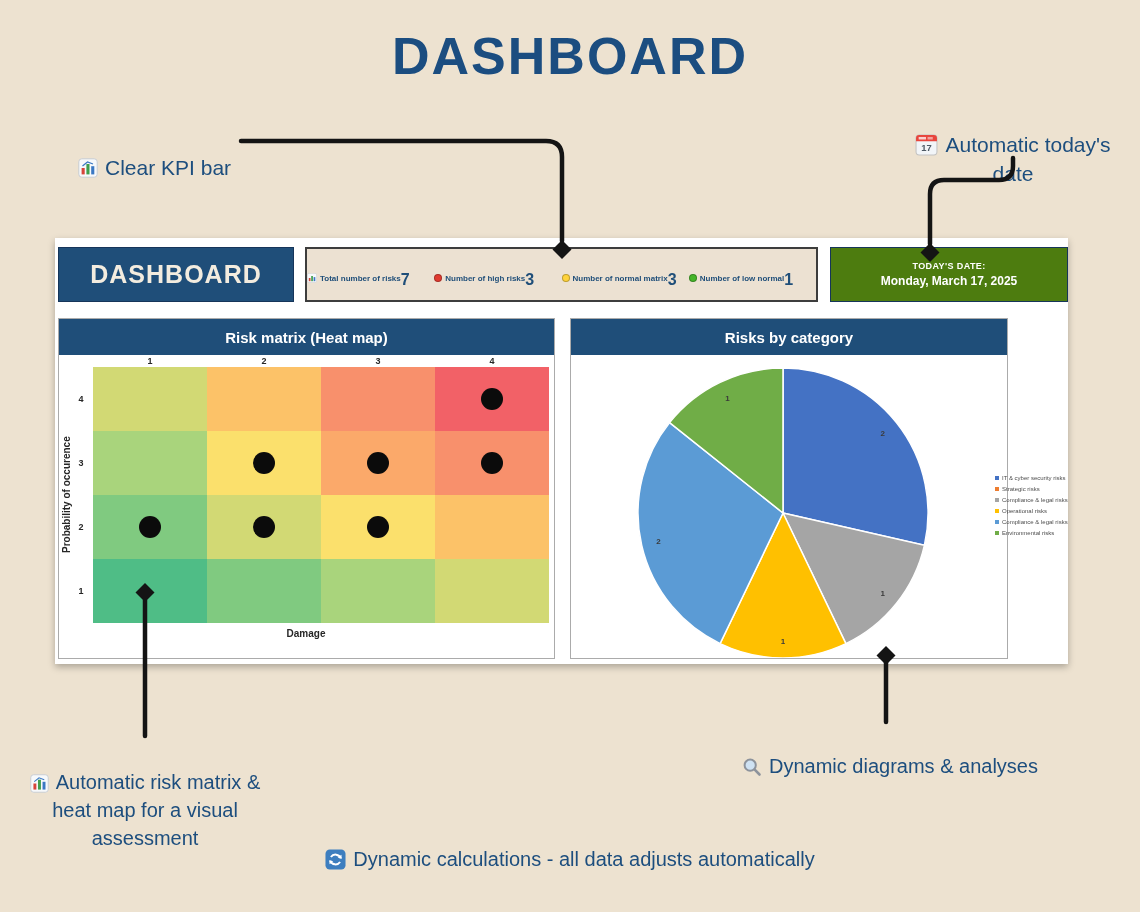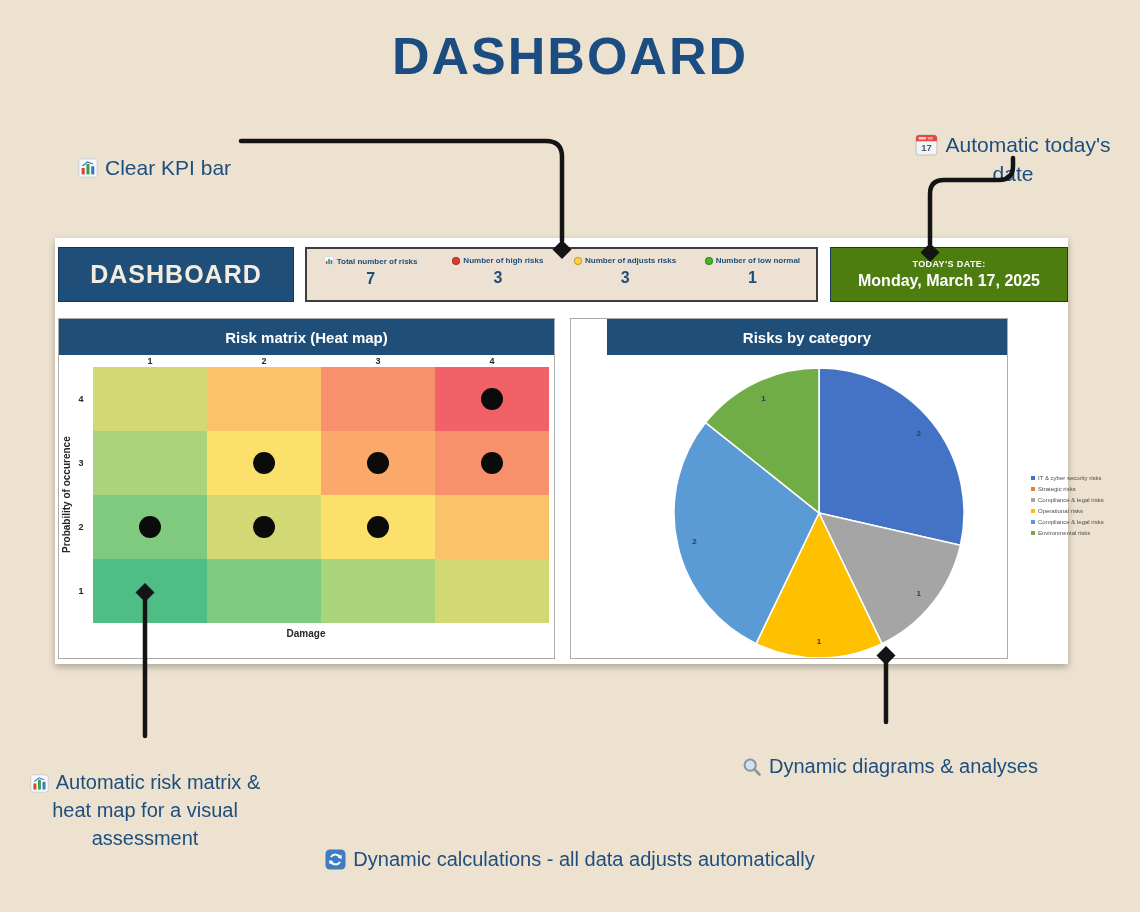--- a/index.html
+++ b/index.html
@@ -16,33 +16,33 @@
   #callout-dynamic{left:0px;top:819px;width:1140px;text-align:center;font-size:20px;}
   .inline-icon{display:inline-block;vertical-align:-4px;margin-right:7px;}
 
   #dashboard{position:absolute;left:55px;top:238px;width:1013px;height:426px;background:#ffffff;
     box-shadow:0 3px 7px rgba(0,0,0,.28);}
   #dash-title-box{position:absolute;left:3px;top:9px;width:236px;height:55px;background:#1f4e79;
     border:1px solid #16355a;box-sizing:border-box;display:flex;align-items:center;justify-content:center;
     color:#f3ecdf;font-size:25px;font-weight:bold;letter-spacing:1px;}
   #kpi-bar{position:absolute;left:250px;top:9px;width:513px;height:55px;background:#ece1d2;
     border:2px solid #3d3d3d;box-sizing:border-box;display:flex;}
-  .kpi-item{flex:1;display:flex;flex-direction:column;align-items:center;padding-top:7px;}
+  .kpi-item{flex:1;display:flex;flex-direction:row;align-items:center;padding-top:7px;}
   .kpi-head{display:flex;align-items:center;gap:3px;font-size:8px;color:#1f4e79;font-weight:bold;white-space:nowrap;}
   .kpi-dot{width:8px;height:8px;border-radius:50%;border:1px solid rgba(0,0,0,.25);box-sizing:border-box;flex:none;}
   .kpi-value{margin-top:4px;font-size:16px;font-weight:bold;color:#1f4e79;}
   #date-box{position:absolute;left:775px;top:9px;width:238px;height:55px;background:#4d7c0f;
     border:1px solid #16355a;box-sizing:border-box;display:flex;flex-direction:column;align-items:center;
     justify-content:center;color:#fff;}
   #date-label{font-size:9px;font-weight:bold;letter-spacing:.4px;}
-  #date-value{font-size:16px;font-weight:bold;margin-top:3px;}
+  #date-value{font-size:12px;font-weight:bold;margin-top:3px;}
 
   .panel{position:absolute;top:80px;height:341px;background:#fff;border:1px solid #ababab;box-sizing:border-box;}
   #heat-panel{left:3px;width:497px;}
-  #pie-panel{left:515px;width:438px;padding-left:36px;}
+  #pie-panel{left:515px;width:438px;}
   .panel-header{height:36px;background:#1f4e79;color:#fff;font-weight:bold;font-size:15px;
     display:flex;align-items:center;justify-content:center;}
   .panel-body{position:relative;height:303px;}
 
   #hm-grid{position:absolute;left:34px;top:12px;width:456px;height:256px;}
   .hm-cell{position:absolute;width:114px;height:64px;}
   .hm-col-label{position:absolute;top:-12px;height:12px;line-height:12px;width:114px;text-align:center;
     font-size:9px;font-weight:bold;color:#262626;}
   .hm-row-label{position:absolute;left:-20px;width:16px;text-align:center;font-size:9px;font-weight:bold;
     color:#262626;line-height:64px;}
@@ -108,21 +108,21 @@
         <div class="kpi-item">
           <div class="kpi-head">
             <span class="kpi-dot" style="background:#e13b30"></span>
             <span>Number of high risks</span>
           </div>
           <div class="kpi-value">3</div>
         </div>
         <div class="kpi-item">
           <div class="kpi-head">
             <span class="kpi-dot" style="background:#ffd33c"></span>
-            <span>Number of adjusts risks</span>
+            <span>Number of normal matrix</span>
           </div>
           <div class="kpi-value">3</div>
         </div>
         <div class="kpi-item">
           <div class="kpi-head">
             <span class="kpi-dot" style="background:#46b52a"></span>
             <span>Number of low normal</span>
           </div>
           <div class="kpi-value">1</div>
         </div>

